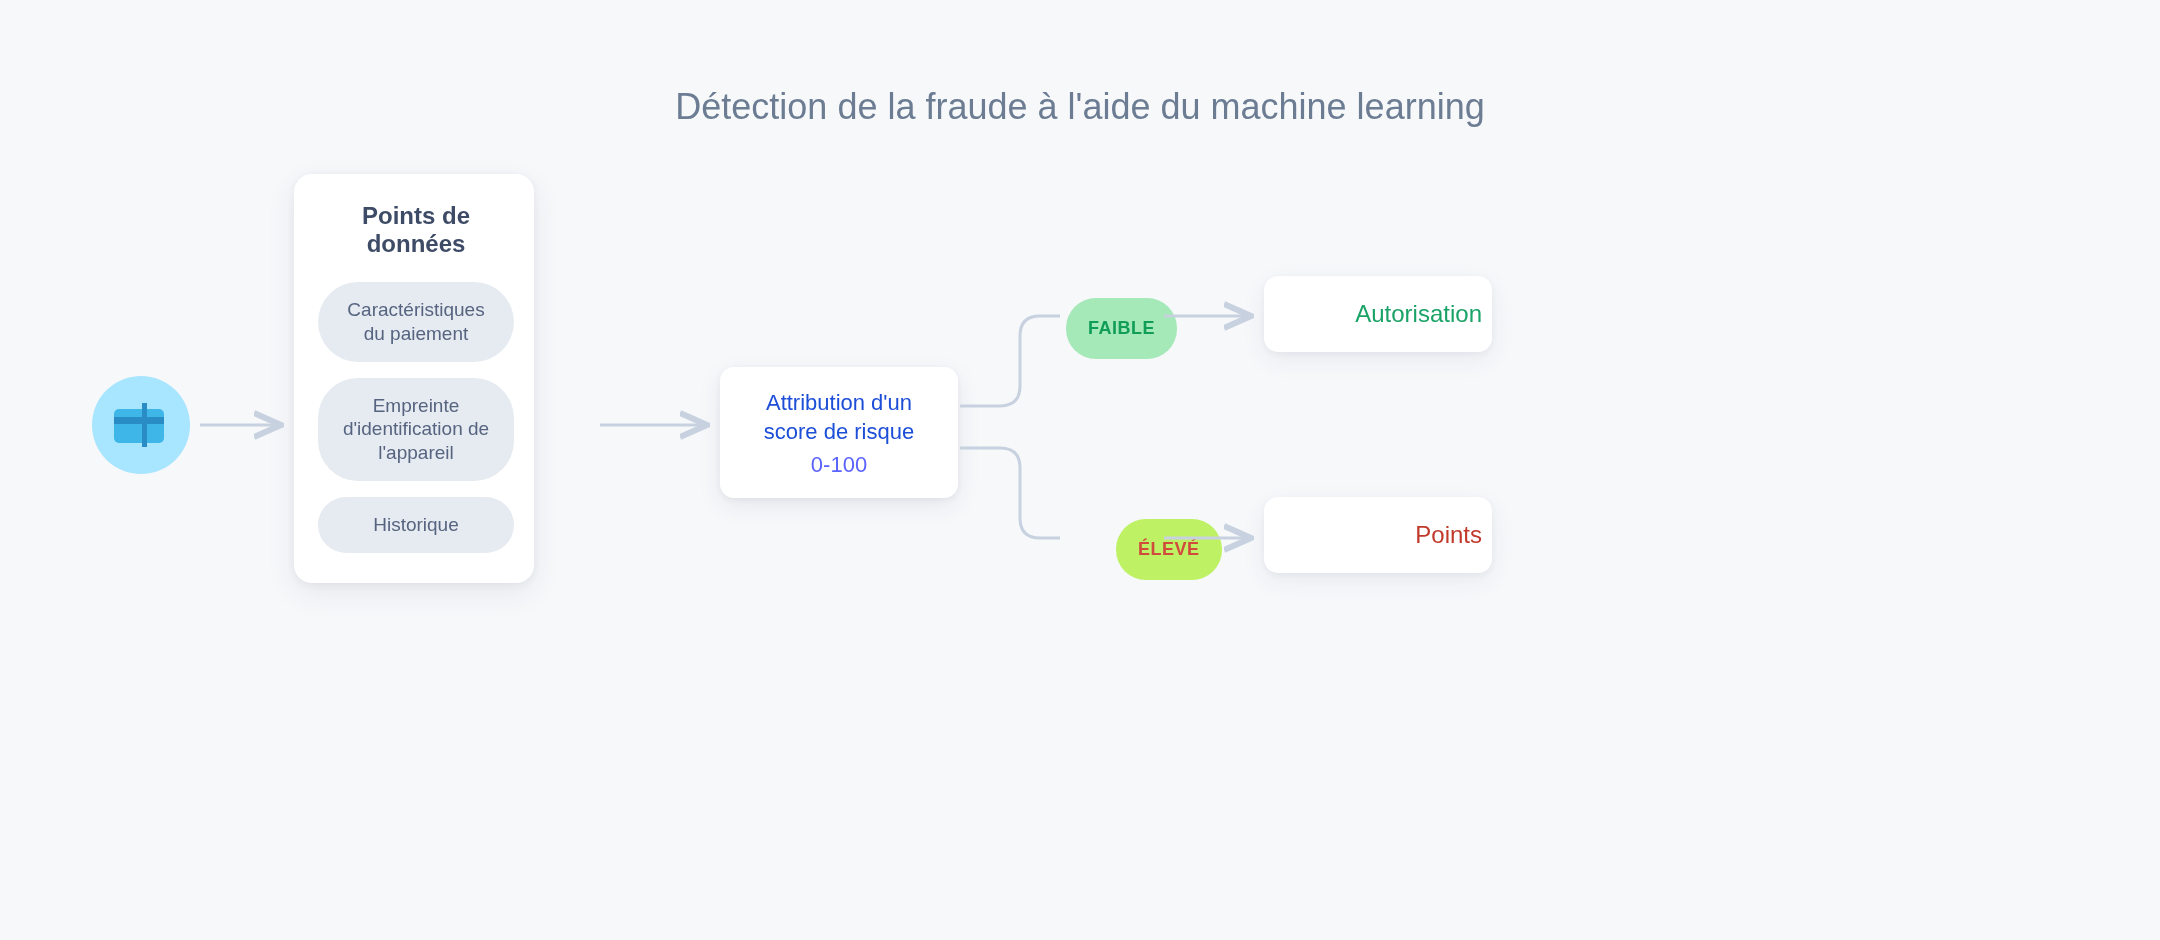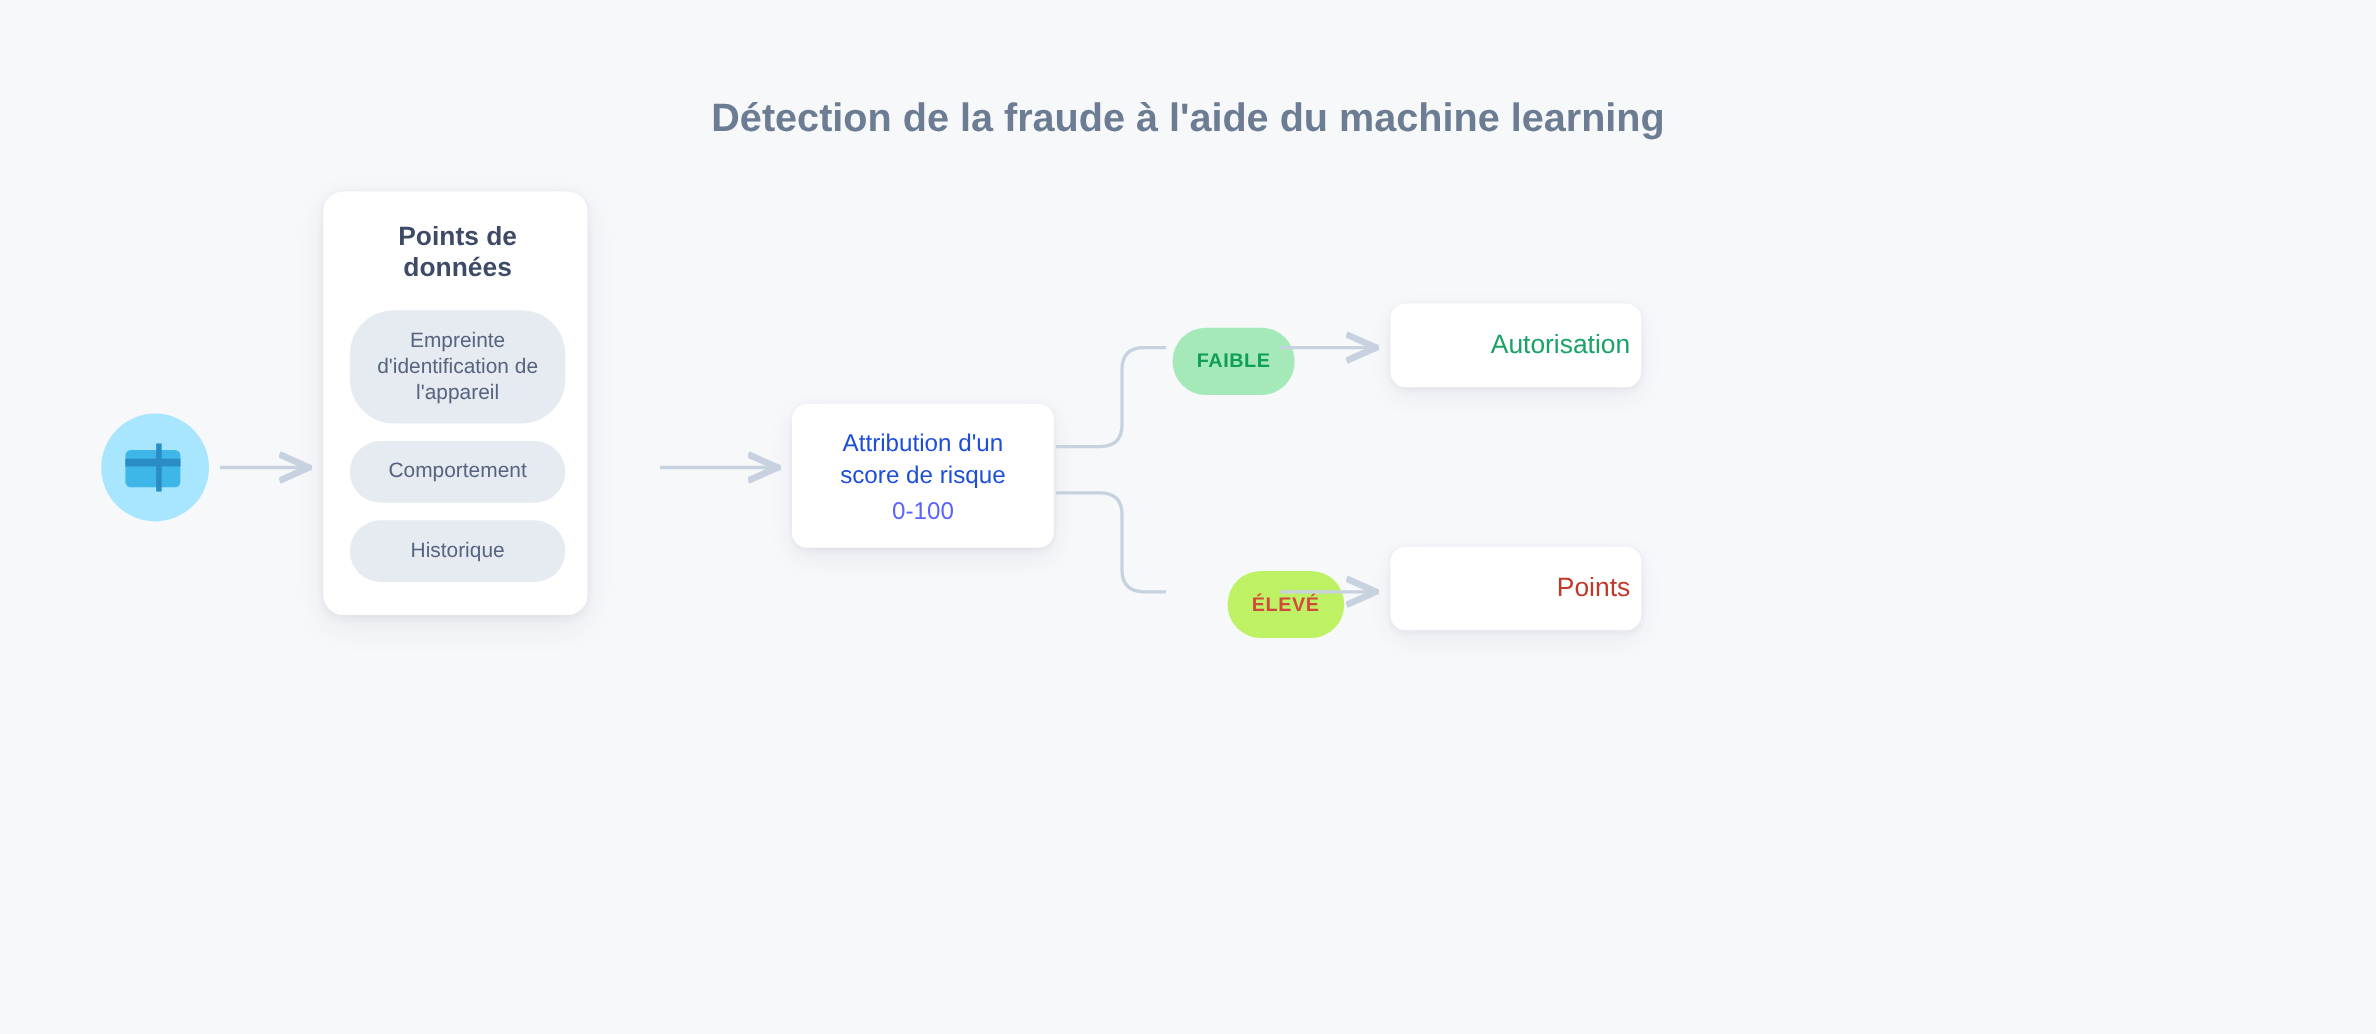--- a/index.html
+++ b/index.html
@@ -12,21 +12,21 @@
     overflow: hidden;
   }
   .title {
     position: absolute;
     top: 86px;
     left: 0;
     right: 0;
     text-align: center;
     font-size: 36px;
     color: #6b7c93;
-    font-weight: 700;
+    font-weight: 400;
   }
 
   
   .card-circle {
     position: absolute;
     left: 92px;
     top: 376px;
     width: 98px;
     height: 98px;
     border-radius: 50%;
@@ -152,22 +152,22 @@
 <div class="card-circle">
   <svg width="58" height="44" viewBox="0 0 58 44">
     <rect x="2" y="6" width="50" height="34" rx="5" fill="#3fb6e8"></rect>
     <rect x="2" y="14" width="50" height="7" fill="#2a8cc4"></rect>
     <rect x="30" y="0" width="5" height="44" fill="#2a8cc4"></rect>
   </svg>
 </div>
 
 <div class="datapoints-card">
   <div class="datapoints-title">Points de données</div>
+  <div class="pill">Caractéristiques du paiement</div>
   <div class="pill">Empreinte d'identification de l'appareil</div>
-  <div class="pill">Comportement</div>
   <div class="pill">Historique</div>
 </div>
 
 <div class="score-card">
   <div class="score-text">Attribution d'un score de risque</div>
   <div class="score-range">0-100</div>
 </div>
 
 <div class="badge badge-low">FAIBLE</div>
 <div class="badge badge-high">ÉLEVÉ</div>

